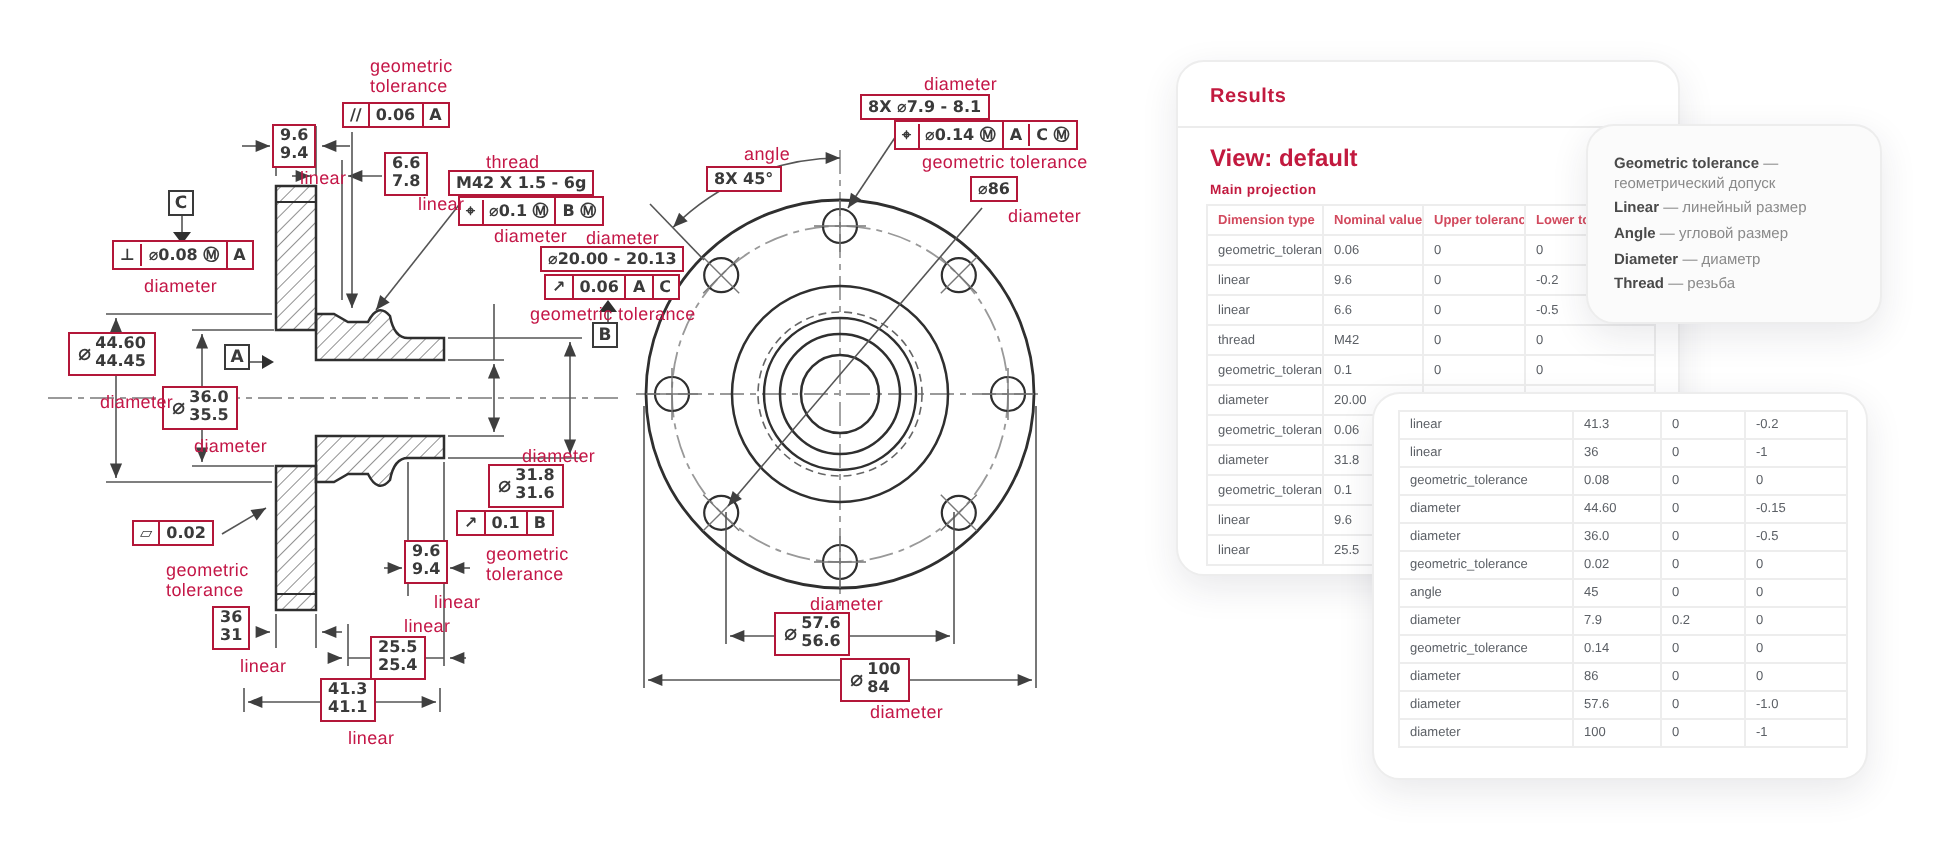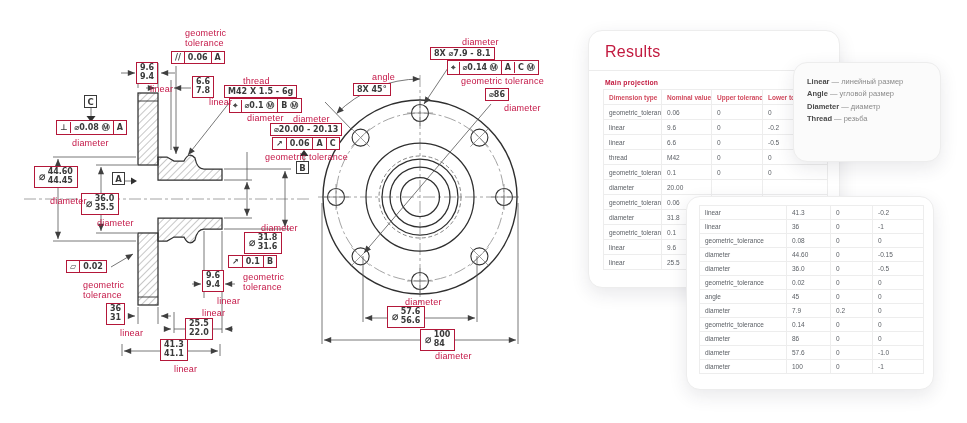--- a/index.html
+++ b/index.html
@@ -23,21 +23,21 @@
           white-space:nowrap;z-index:6;letter-spacing:.2px;padding-left:15px;}
   .datum{position:absolute;border:1.3px solid #3a3a3a;background:#fff;color:#3a3a3a;
          font:bold 8.5px "DejaVu Sans",sans-serif;width:13px;height:13px;display:flex;
          align-items:center;justify-content:center;z-index:5;box-sizing:border-box;}
   
   .card{position:absolute;background:#fff;border:1px solid #ededed;border-radius:14px;
         box-shadow:0 6px 18px rgba(40,40,60,.10);box-sizing:border-box;}
   #card1{left:588px;top:30px;width:252px;height:258px;padding:10px 14px;z-index:10;overflow:hidden;}
   #legend{left:793px;top:62px;width:148px;height:100px;padding:11px 13px;z-index:12;background:#fbfbfb;}
   #card2{left:686px;top:196px;width:248px;height:194px;padding:8px 12px;z-index:12;}
-  .res-title{color:#c21a3f;font-size:16px;font-weight:normal;margin:2px 0 0 2px;letter-spacing:.3px;}
+  .res-title{color:#c21a3f;font-size:10px;font-weight:bold;margin:2px 0 0 2px;letter-spacing:.3px;}
   #card1 hr{border:none;border-top:1px solid #ececec;margin:9px -14px 8px;}
   .view-title{color:#c21a3f;font-size:12px;font-weight:bold;margin:4px 0 6px 2px;}
   .sec-label{color:#c21a3f;font-size:6.8px;font-weight:bold;margin:0 0 3px 2px;letter-spacing:.2px;}
   table{border-collapse:collapse;table-layout:fixed;width:224px;}
   td,th{border:1px solid #ededed;font:6.5px "Liberation Sans",sans-serif;color:#5c6066;
         padding:3.5px 5px;text-align:left;overflow:hidden;white-space:nowrap;}
   th{color:#d24a5e;font-weight:bold;}
   #card2 td{padding:3px 5px;}
   .legend-item{font:7.5px "Liberation Sans",sans-serif;color:#8a8a8a;margin:2.5px 0;line-height:1.35;}
   .legend-item .term{color:#4a4a4a;font-weight:bold;}
@@ -279,21 +279,21 @@
 
     <div class="red-box stack" style="left:106px;top:303px">
       <span>36</span>
       <span>31</span>
     </div>
     <span class="rlabel" style="left:105px;top:328px">linear</span>
 
     <span class="rlabel" style="left:187px;top:308px">linear</span>
     <div class="red-box stack" style="left:185px;top:318px">
       <span>25.5</span>
-      <span>22.0</span>
+      <span>25.4</span>
     </div>
 
     <div class="red-box stack" style="left:160px;top:339px">
       <span>41.3</span>
       <span>41.1</span>
     </div>
     <span class="rlabel" style="left:159px;top:364px">linear</span>
 
     <span class="rlabel" style="left:357px;top:72px">angle</span>
     <div class="red-box single" style="left:353px;top:83px">
@@ -331,20 +331,21 @@
         <span>100</span>
         <span>84</span>
       </span>
     </div>
     <span class="rlabel" style="left:420px;top:351px">diameter</span>
   </div>
 
   <div id="card1" class="card">
     <div class="res-title">Results</div>
     <hr>
+    <div class="view-title">View: default</div>
     <div class="sec-label">Main projection</div>
     <table>
       <colgroup>
           <col style="width:58px">
           <col style="width:50px">
           <col style="width:51px">
           <col style="width:65px">
         </colgroup>
       <thead>
         <tr>
@@ -419,20 +420,21 @@
             <td>linear</td>
             <td>25.5</td>
             <td></td>
             <td></td>
           </tr>
         </tbody>
     </table>
   </div>
 
   <div id="legend" class="card">
+      <div class="legend-item"><span class="term">Geometric tolerance</span> — геометрический допуск</div>
       <div class="legend-item"><span class="term">Linear</span> — линейный размер</div>
       <div class="legend-item"><span class="term">Angle</span> — угловой размер</div>
       <div class="legend-item"><span class="term">Diameter</span> — диаметр</div>
       <div class="legend-item"><span class="term">Thread</span> — резьба</div>
     </div>
 
   <div id="card2" class="card">
     <table style="width:224px">
       <colgroup>
           <col style="width:87px">

